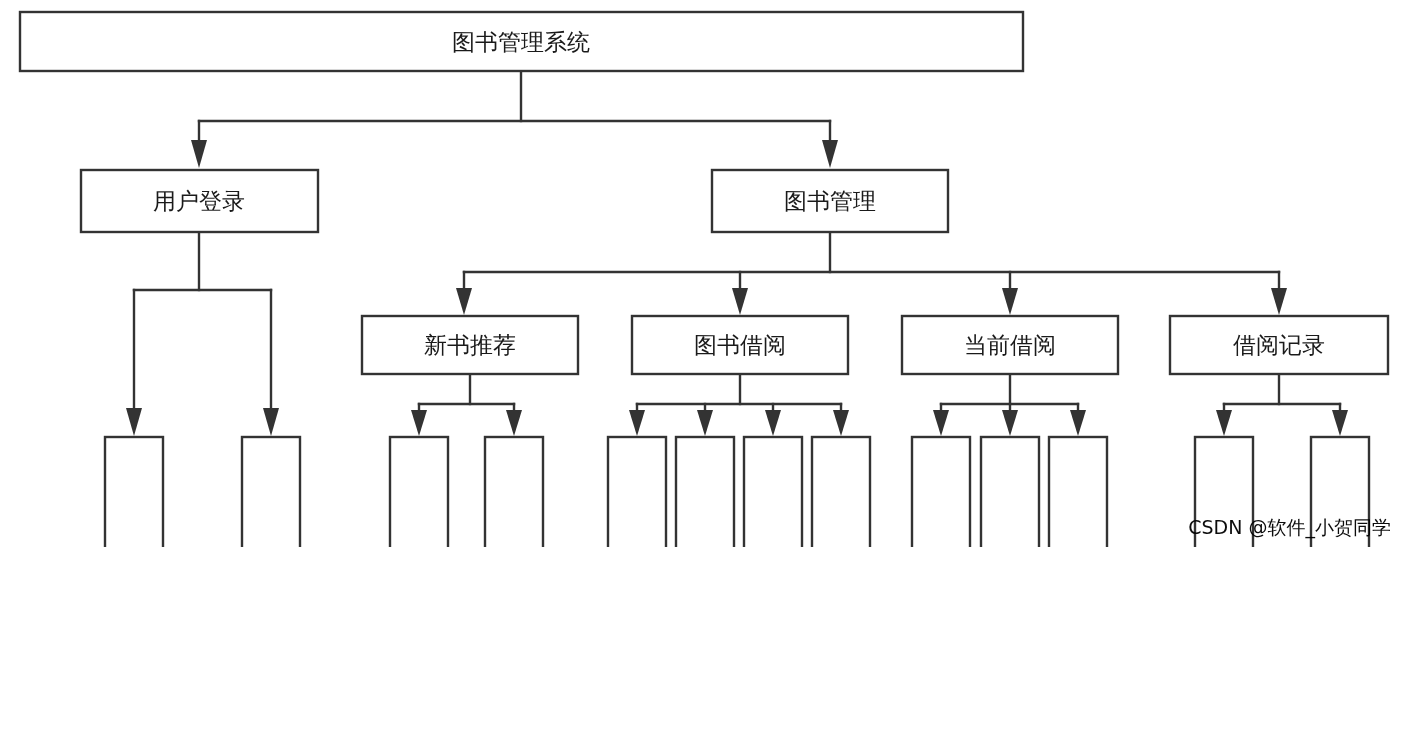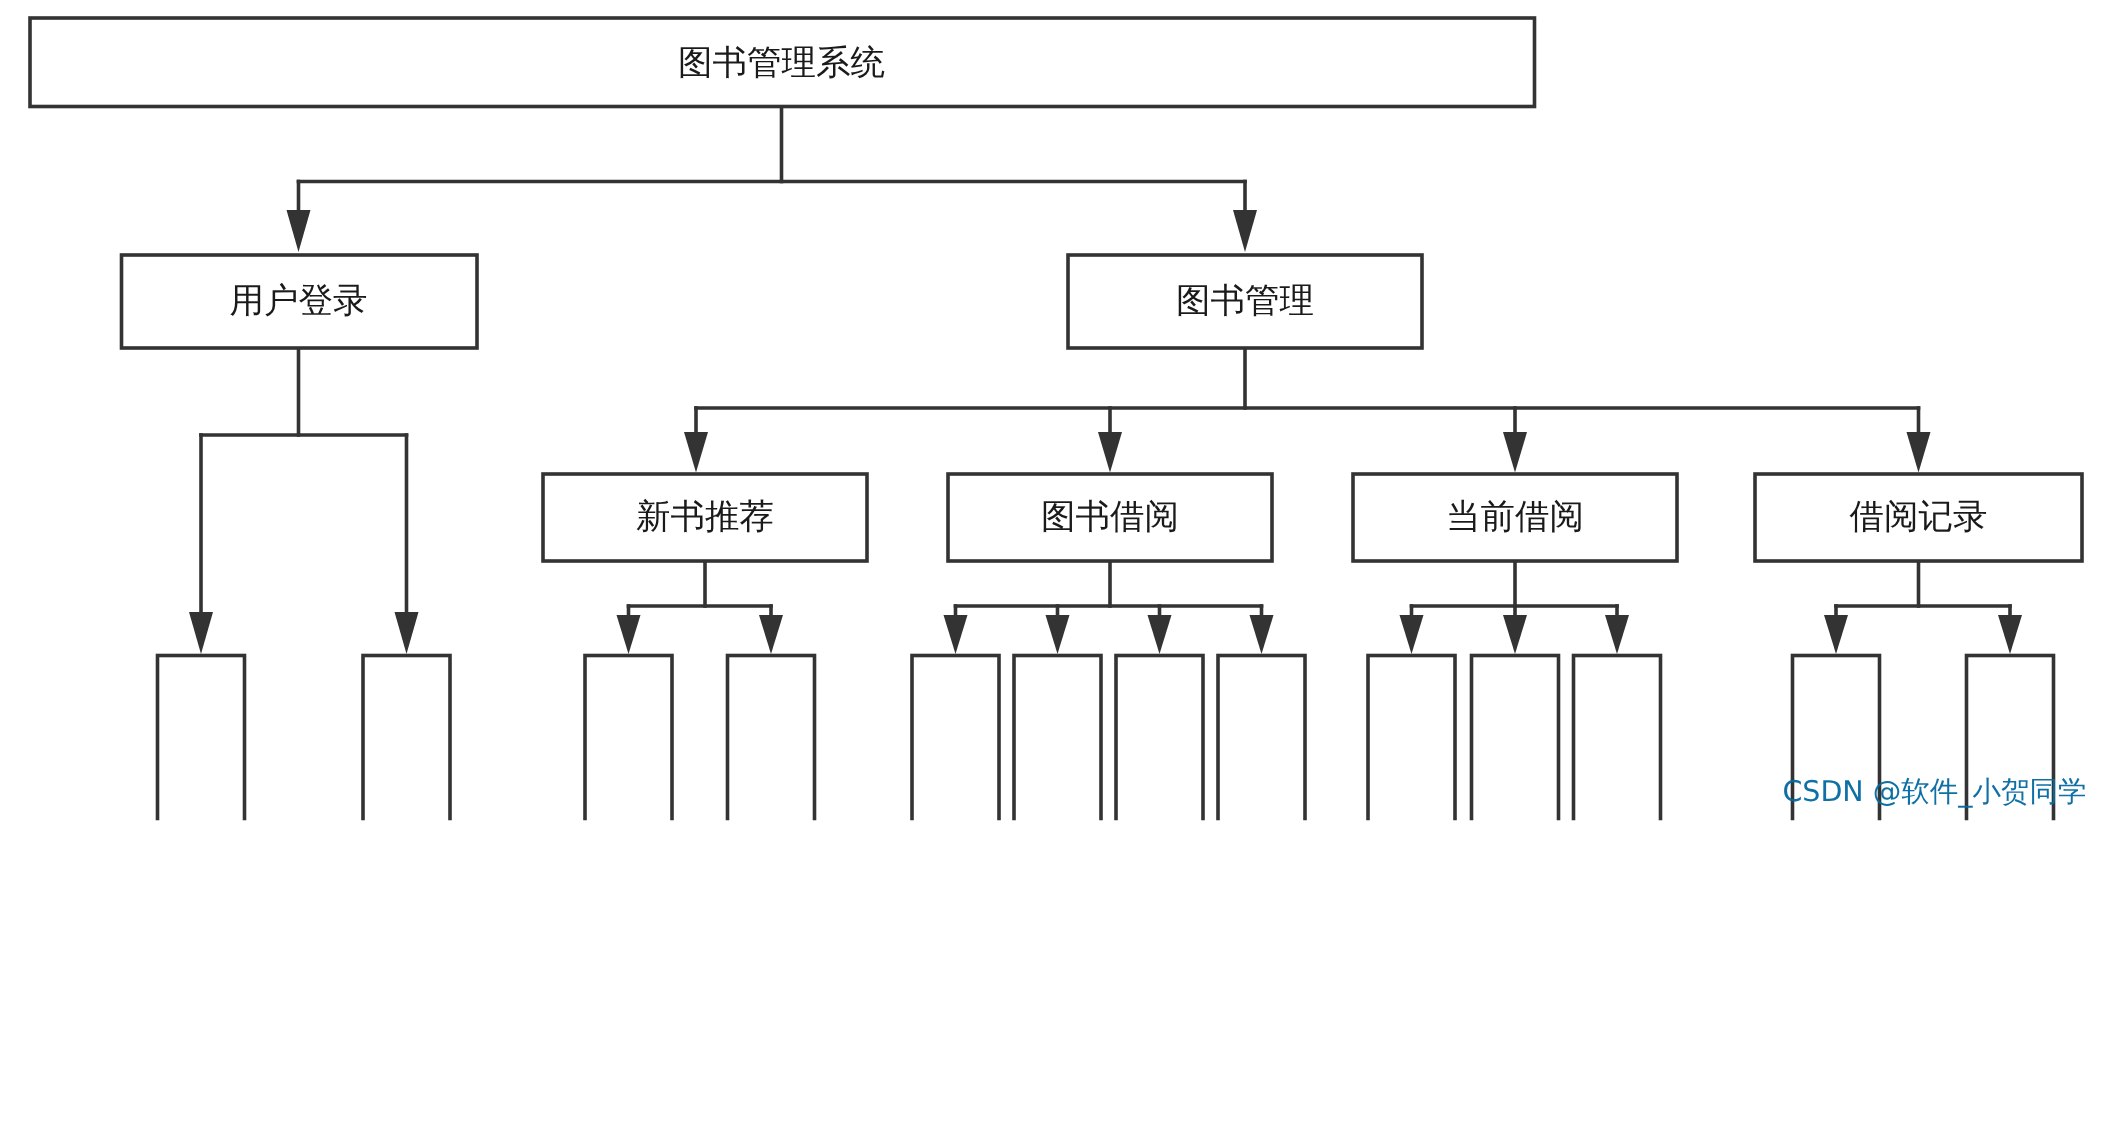--- a/index.html
+++ b/index.html
@@ -62,21 +62,21 @@
     color: #1a1a1a;
     white-space: nowrap;
     pointer-events: none;
   }
   .watermark {
     position: absolute;
     right: 14px;
     bottom: 6px;
     font-family: "DejaVu Sans", "Liberation Sans", sans-serif;
     font-size: 19px;
-    color: #0369a1;
+    color: #000000;
     opacity: 0.95;
     white-space: nowrap;
   }
 </style>
 </head>
 <body>
 
 <div id="diagram-root">
 
   <svg id="flowchart" viewBox="0 0 1405 747" xmlns="http://www.w3.org/2000/svg">

